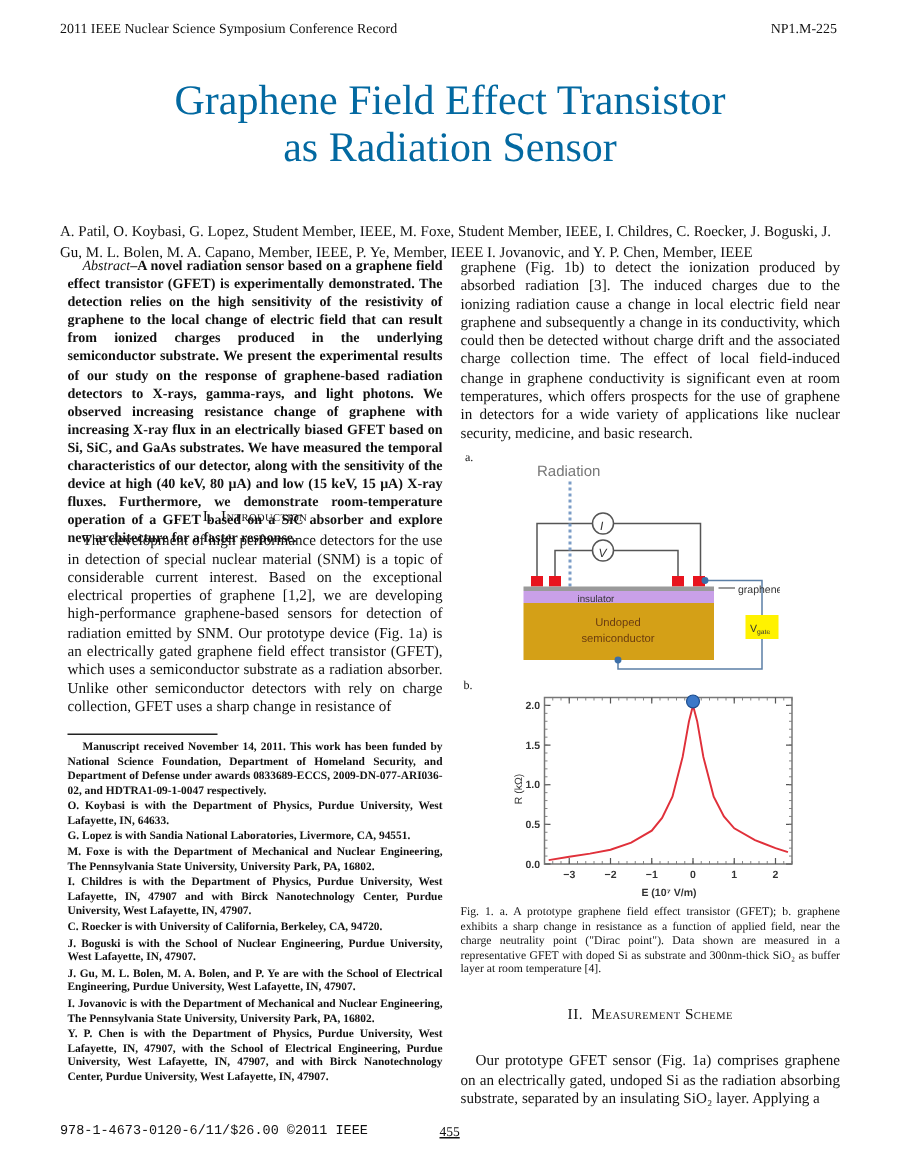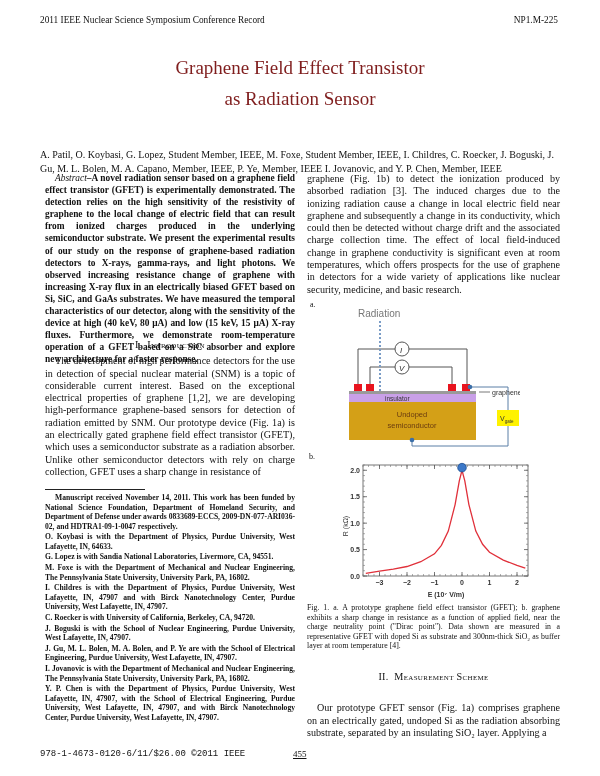--- a/index.html
+++ b/index.html
@@ -1,19 +1,19 @@
 <!DOCTYPE html>
 <html><head>
 <meta charset="utf-8">
 <style>
   html, body { margin:0; padding:0; background:#fff; }
   body { width:600px; height:776px; position:relative; overflow:hidden; font-family:"Liberation Serif", serif; color:#111; }
   .abs { position:absolute; }
   .hdr { top:15px; font-size:9.3px; }
-  .title { top:52px; left:0; width:600px; text-align:center; font-size:19px; line-height:31px; color:#7f1d1d; }
+  .title { top:52px; left:0; width:600px; text-align:center; font-size:28px; line-height:31px; color:#0369a1; }
   .authors { top:123px; left:40px; width:520px; text-align:left; font-size:10px; line-height:13.6px;margin-top:25px; }
   .col { font-size:10.1px; line-height:12.3px; text-align:justify; }
   .abstract { top:172px; left:45px; width:250px; font-weight:bold; font-size:9.4px; line-height:12.1px; }
   .abstract i { font-weight:normal; font-style:italic; }
   .sec-head { text-align:center; font-size:10.2px; letter-spacing:0.3px; }
   .sc { font-variant:small-caps;text-align:right; }
   .indent { text-indent:10px; }
   .fn { font-size:7.6px; line-height:9.5px; text-align:justify; }
   .fn p { margin:0 0 1.2px 0;font-weight:bold; }
   .rule { top:489px; left:45px; width:100px; border-top:1px solid #222; }

